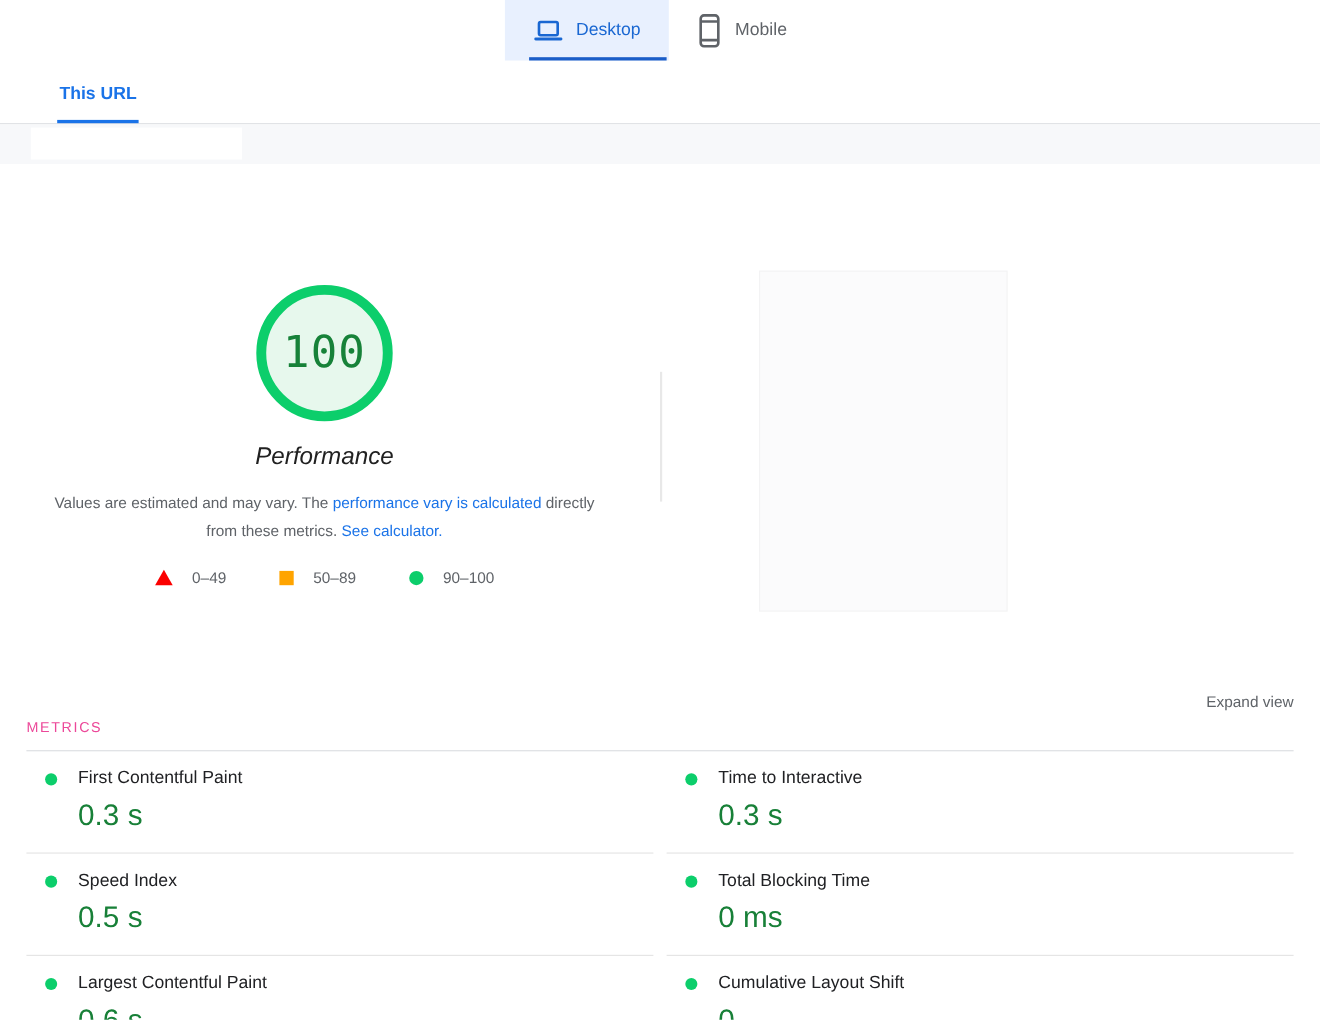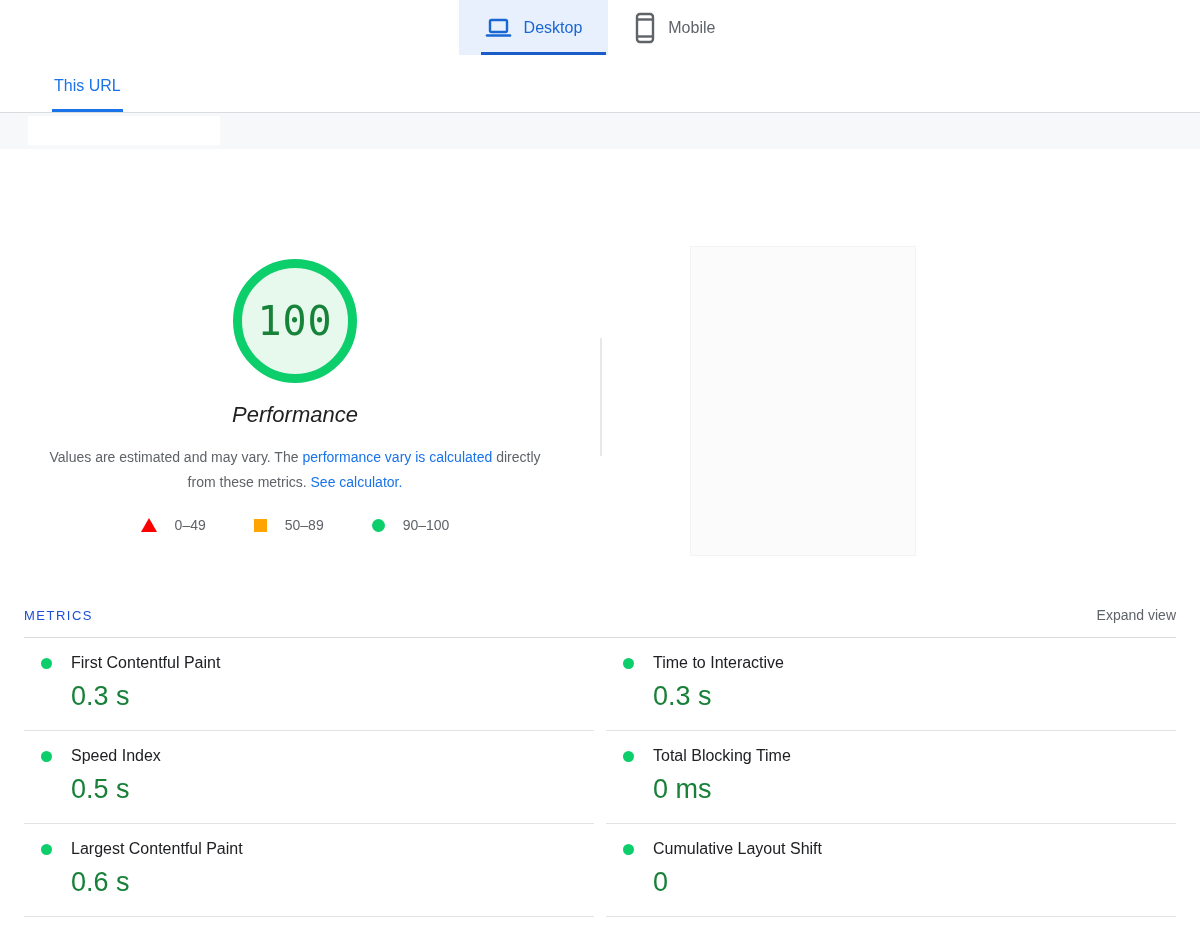--- a/index.html
+++ b/index.html
@@ -12,21 +12,21 @@
                 font-size: 16px; font-weight: 500; color: #5f6368; cursor: pointer;
                 position: relative; }
   .device-tab.active { background: #e8f0fe; color: #1967d2; }
   .device-tab.active::after { content: ""; position: absolute; left: 22px; right: 2px;
                 bottom: 0; height: 3px; background: #1a5dc8; }
   .device-tab svg { display: block; }
 
   
   .url-tabs { border-bottom: 1px solid #dadce0; padding-left: 52px; height: 58px;
               display: flex; align-items: flex-end; }
-  .url-tab { font-size: 16px; font-weight: 400; color: #1a73e8; padding: 0 2px 14px 2px;
+  .url-tab { font-size: 16px; font-weight: 700; color: #1a73e8; padding: 0 2px 14px 2px;
              border-bottom: 3px solid #1a73e8; cursor: pointer; }
 
   
   .url-bar { height: 36px; background: #f7f8fa; position: relative; }
   .url-redacted { position: absolute; left: 28px; top: 3px; width: 192px; height: 29px;
                   background: #ffffff; }
 
   
   .summary { position: relative; height: 440px; padding-left: 32px; }
   .gauge { position: absolute; left: 233px; top: 110px; width: 124px; height: 124px;
@@ -49,21 +49,21 @@
   .shape-circle { width: 13px; height: 13px; border-radius: 50%; background: #0cce6b; }
   .v-divider { position: absolute; left: 600px; top: 189px; height: 118px; width: 2px;
                background: #e8e8e8; }
   .screenshot-thumb { position: absolute; left: 690px; top: 97px; width: 226px;
                       height: 310px; background: #fbfbfc; border: 1px solid #f3f3f4; }
 
   
   .metrics-section { margin: 0 24px; }
   .metrics-header { display: flex; justify-content: space-between; align-items: center;
                     padding: 18px 0 14px 0; border-bottom: 1px solid #dadce0; }
-  .metrics-title { font-size: 13px; letter-spacing: 1.5px; color: #1d4ed8; }
+  .metrics-title { font-size: 13px; letter-spacing: 1.5px; color: #ec4899; margin-top: 46px; }
   .expand-view { font-size: 14px; color: #5f6368; cursor: pointer; background: none;
                  border: none; font-family: inherit; padding-left: 29px; }
   .metrics-grid { display: grid; grid-template-columns: 1fr 1fr; column-gap: 12px; }
   .metric-cell { position: relative; height: 93px; padding: 16px 0 0 47px;
                  border-bottom: 1px solid #e3e3e3; }
   .metric-dot { position: absolute; left: 17px; top: 20px; width: 11px; height: 11px;
                 border-radius: 50%; background: #0cce6b; }
   .metric-label { font-size: 16px; color: #202124; }
   .metric-value { font-size: 27px; color: #188038; margin-top: 9px; }
 </style>

